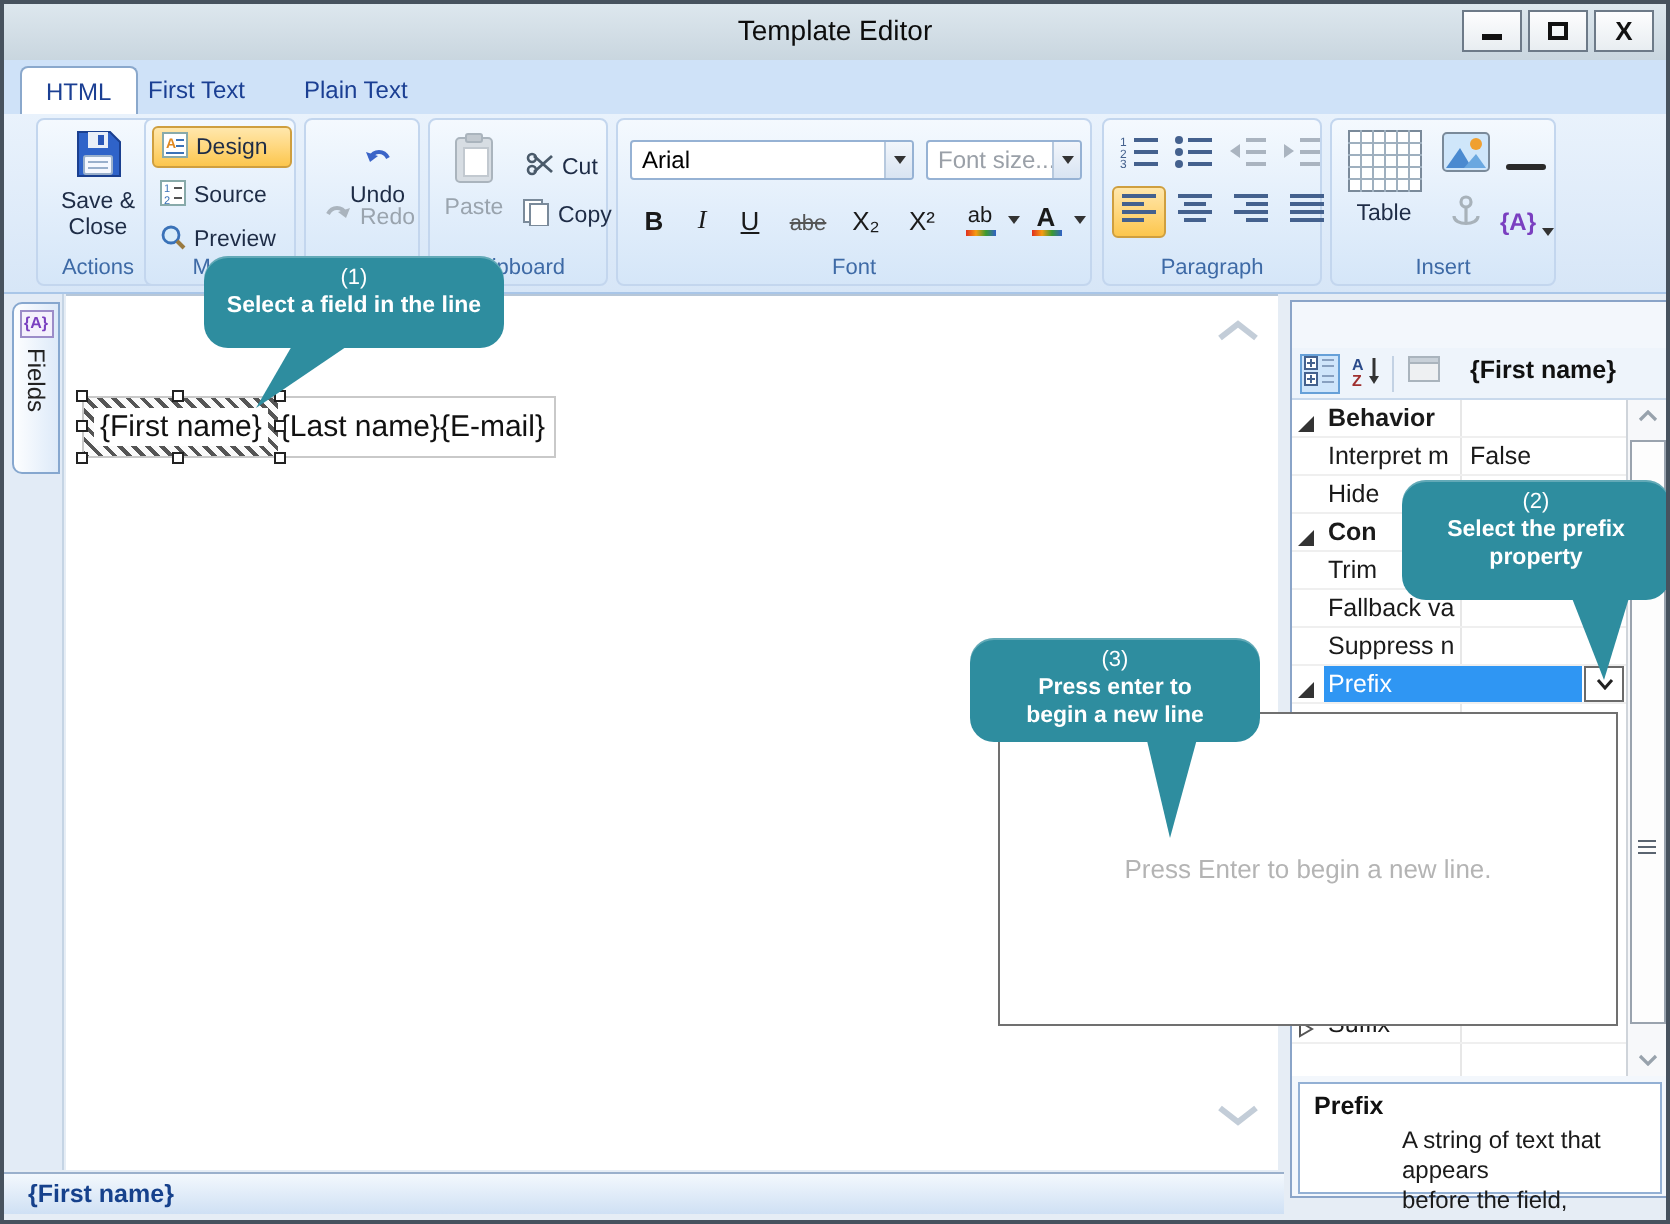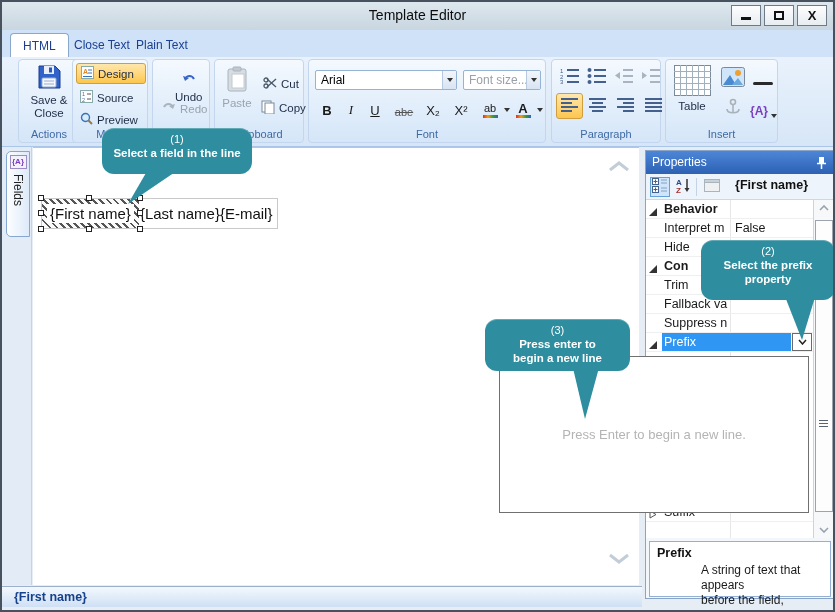--- a/index.html
+++ b/index.html
@@ -173,22 +173,22 @@
           <span class="max-box"></span>
         </div>
       <div class="wbtn">
           <span class="close-x">X</span>
         </div>
     </div>
   </div>
 
   <div class="tabrow">
     <div class="tab active" style="left:8px;"><span>HTML</span></div>
-    <div class="tab" style="left:60px;"><span>Close Text</span></div>
-    <div class="tab" style="left:122px;"><span>Plain Text</span></div>
+    <div class="tab" style="left:60px;"><span>First Text</span></div>
+    <div class="tab" style="left:138px;"><span>Plain Text</span></div>
   </div>
 
   <div class="ribbon">
 
     <div class="g g-actions">
       <div class="bigbtn" style="left:3px;top:4px;width:54px;">
         <span>
           <svg width="26" height="26" viewBox="0 0 26 26">
               <path d="M3 2h16l5 5v17H3z" fill="#2f63c9" stroke="#1a3f8f"></path>
               <rect x="8" y="2" width="10" height="8" fill="#e8eef8"></rect>
@@ -474,28 +474,20 @@
         <span class="h bm"></span>
         <span class="h br"></span>
         <span>{First name}</span>
       </span>
         <span>{Last name}</span>
         <span>{E-mail}</span>
     </div>
   </div>
 
   <div class="props">
-    <div class="phdr">
-      <span>Properties</span>
-      <span style="position:absolute;right:7px;top:4px;"><svg width="11" height="14">
-            <rect x="3" y="1" width="5" height="6" fill="#fff"></rect>
-            <line x1="5.5" y1="7" x2="5.5" y2="13" stroke="#fff" stroke-width="1.5"></line>
-            <line x1="1" y1="7.5" x2="10" y2="7.5" stroke="#fff" stroke-width="1.5"></line>
-          </svg></span>
-    </div>
     <div class="ptools">
       <span class="tico sel" style="left:4px;">
           <span><svg width="16" height="16">
               <rect x="0.5" y="1.5" width="6" height="6" fill="#fff" stroke="#44618e"></rect>
               <line x1="1.5" y1="4.5" x2="5.5" y2="4.5" stroke="#44618e"></line>
               <line x1="3.5" y1="2.5" x2="3.5" y2="6.5" stroke="#44618e"></line>
               <line x1="9" y1="3" x2="15" y2="3" stroke="#88a0c0"></line>
               <line x1="9" y1="6" x2="15" y2="6" stroke="#88a0c0"></line>
               <rect x="0.5" y="9.5" width="6" height="6" fill="#fff" stroke="#44618e"></rect>
               <line x1="1.5" y1="12.5" x2="5.5" y2="12.5" stroke="#44618e"></line>

